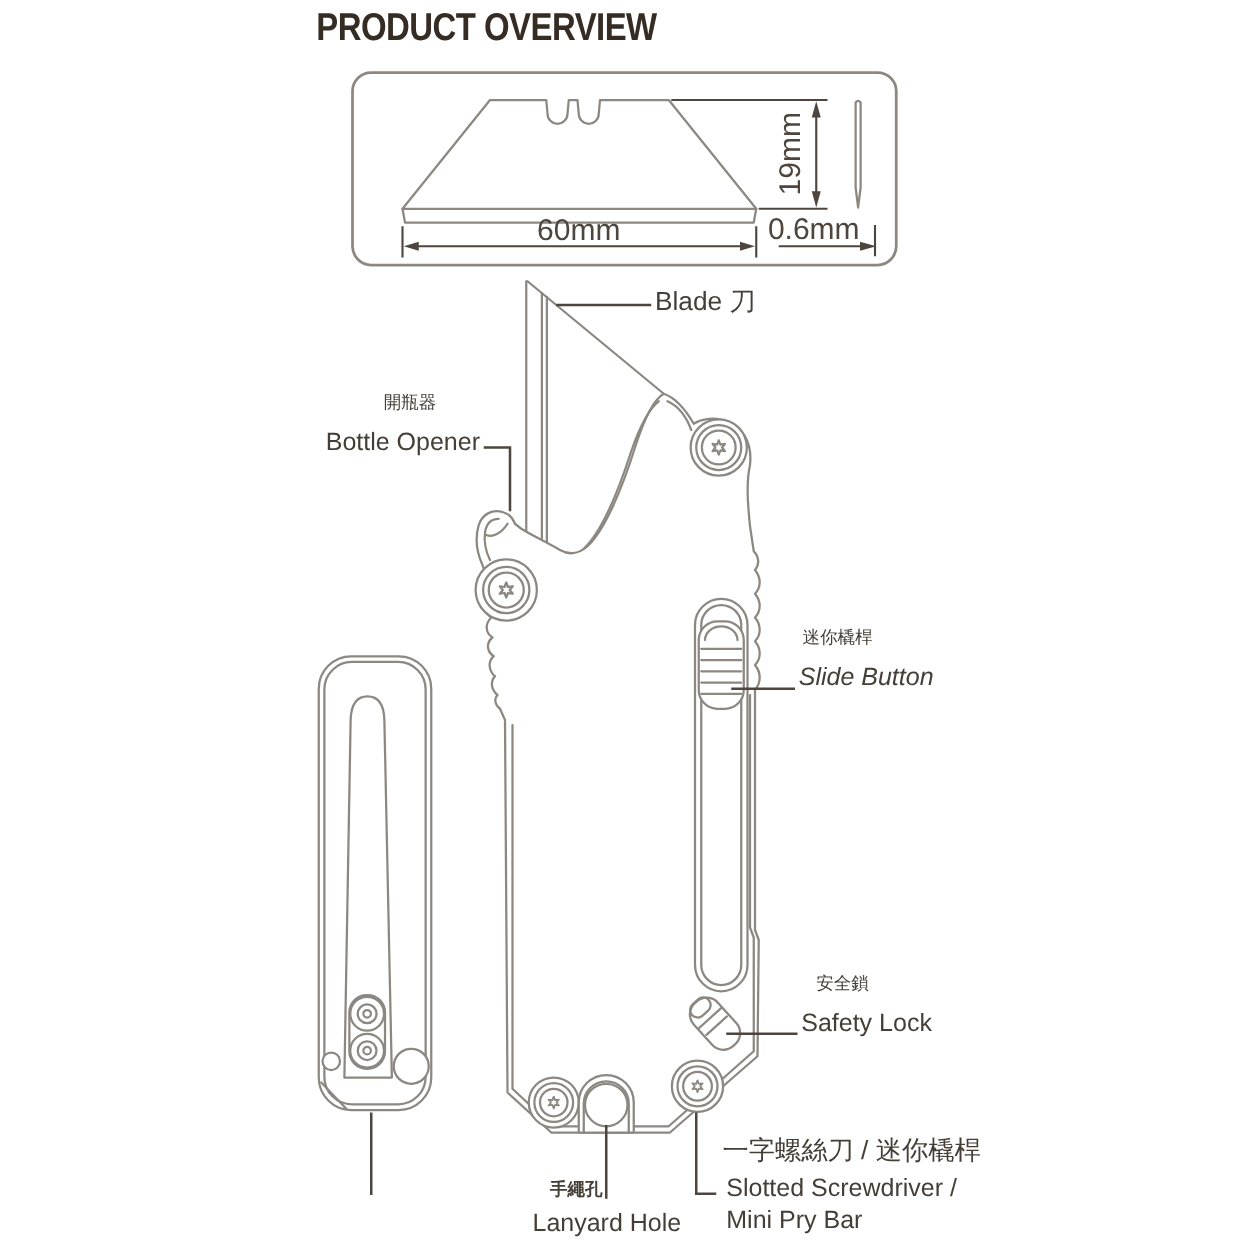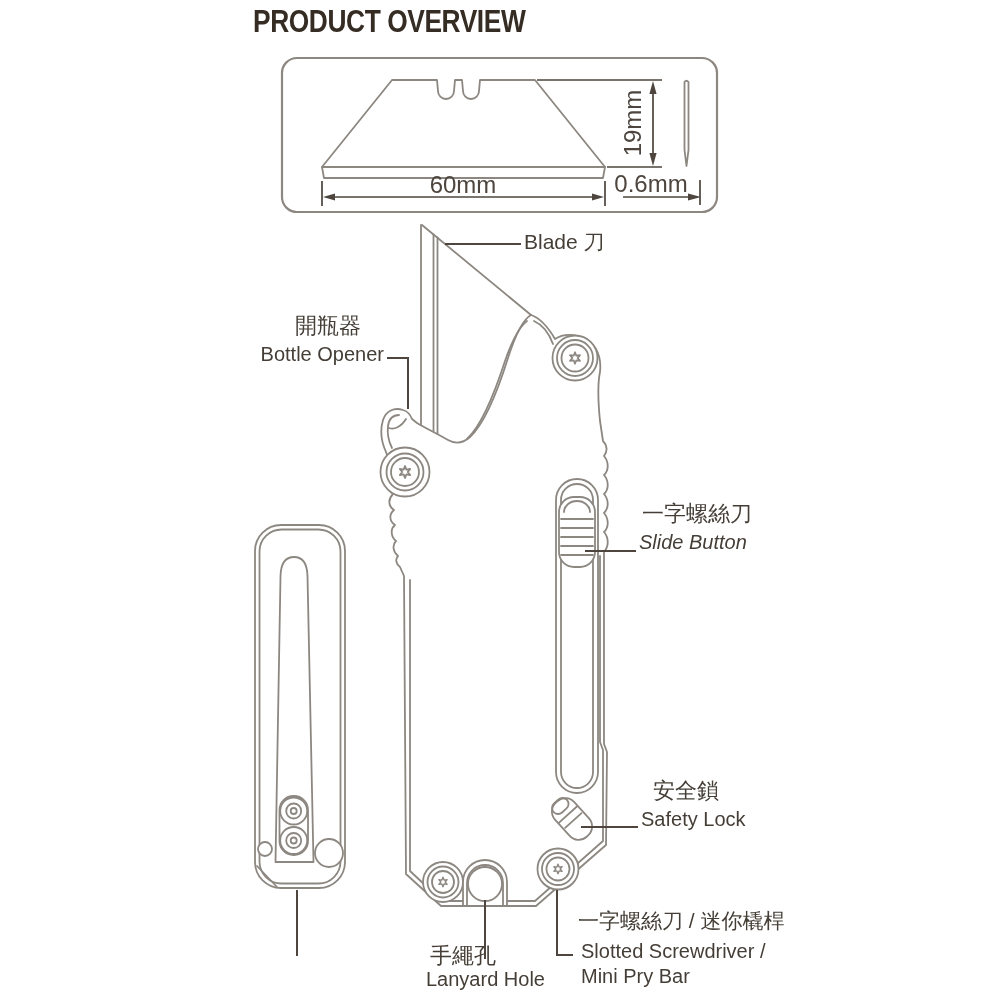--- a/index.html
+++ b/index.html
@@ -15,21 +15,21 @@
     font-family:"Liberation Sans","DejaVu Sans",sans-serif;overflow:hidden;
   }
   .art{position:absolute;left:0;top:0;width:1000px;height:1000px;}
   .ln{fill:none;stroke:var(--c-line);stroke-width:1.8;stroke-linecap:round;stroke-linejoin:round;}
   .fw{fill:#fff;stroke:var(--c-line);stroke-width:1.8;stroke-linecap:round;stroke-linejoin:round;}
   .dim{fill:none;stroke:var(--c-leader);stroke-width:1.7;}
   .dimf{fill:var(--c-leader);stroke:none;}
   .ld{fill:none;stroke:var(--c-leader);stroke-width:2;}
   .box{fill:none;stroke:var(--c-line);stroke-width:2.2;}
   .label{position:absolute;color:var(--c-label);font-size:20px;line-height:1.15;white-space:nowrap;text-align:right;}
-  .zh{font-size:22px;}
+  .zh{font-size:14px;}
   .dimlabel{position:absolute;color:var(--c-leader);font-size:24px;white-space:nowrap;transform:translateX(-50%);}
   .dimlabel.rot{transform:translate(-50%,-50%) rotate(-90deg);}
   .title{
     position:absolute;left:253px;top:4px;color:var(--c-title);
     font-size:31px;font-weight:bold;letter-spacing:-0.5px;
     transform:scaleX(0.85);transform-origin:left top;white-space:nowrap;
   }
   .r{text-align:right;}
   .c{text-align:center;}
 </style>
@@ -182,27 +182,27 @@
 
   <div class="dimlabel" style="left:463px;top:171px;">60mm</div>
   <div class="dimlabel rot" style="left:633px;top:123px;">19mm</div>
   <div class="dimlabel" style="left:651px;top:170px;">0.6mm</div>
 
   <div class="label" style="left:524px;top:230px;font-size:21px;">Blade 刀</div>
 
   <div class="label zh c" style="left:266px;top:313px;width:124px;">開瓶器</div>
   <div class="label r" style="left:232px;top:343px;width:152px;">Bottle Opener</div>
 
-  <div class="label zh" style="left:642px;top:501px;">一字螺絲刀</div>
+  <div class="label zh" style="left:642px;top:501px;">迷你橇桿</div>
   <div class="label" style="left:639px;top:531px;font-style:italic;">Slide Button</div>
 
   <div class="label zh" style="left:653px;top:778px;">安全鎖</div>
   <div class="label" style="left:641px;top:808px;">Safety Lock</div>
 
 
-  <div class="label zh r" style="left:412px;top:943px;width:84px;">手繩孔</div>
+  <div class="label zh r" style="left:398px;top:943px;width:84px;font-weight:bold;">手繩孔</div>
   <div class="label" style="left:426px;top:968px;">Lanyard Hole</div>
 
   <div class="label" style="left:581px;top:940px;">Slotted Screwdriver /</div>
   <div class="label zh" style="left:578px;top:909px;font-size:21px;">一字螺絲刀 / 迷你橇桿</div>
   <div class="label" style="left:581px;top:965px;">Mini Pry Bar</div>
 
 </div>
 
 </body></html>

